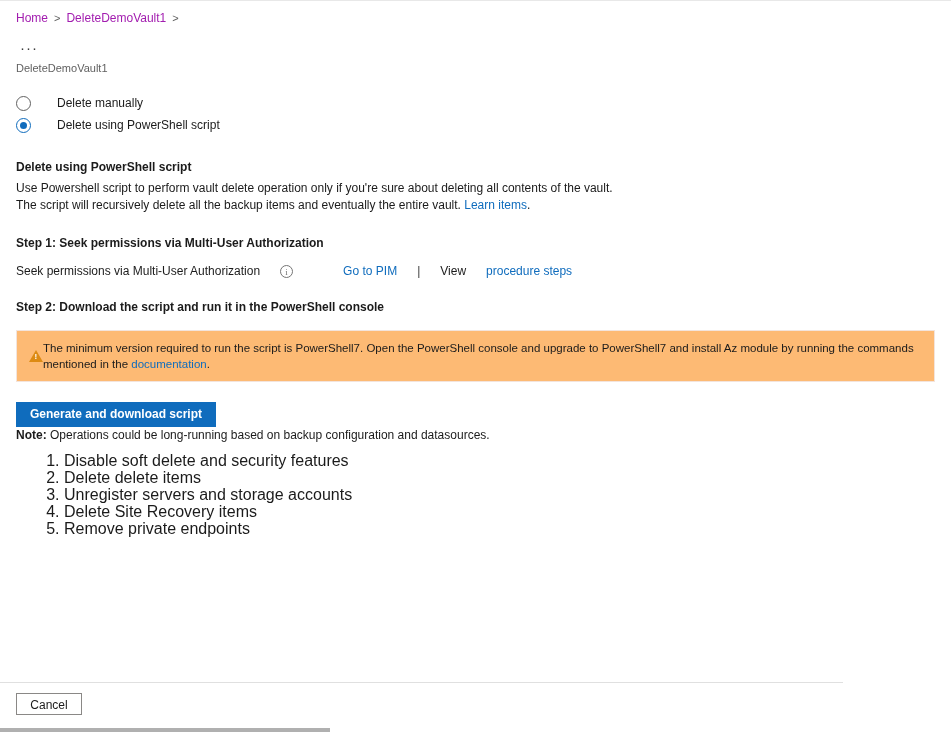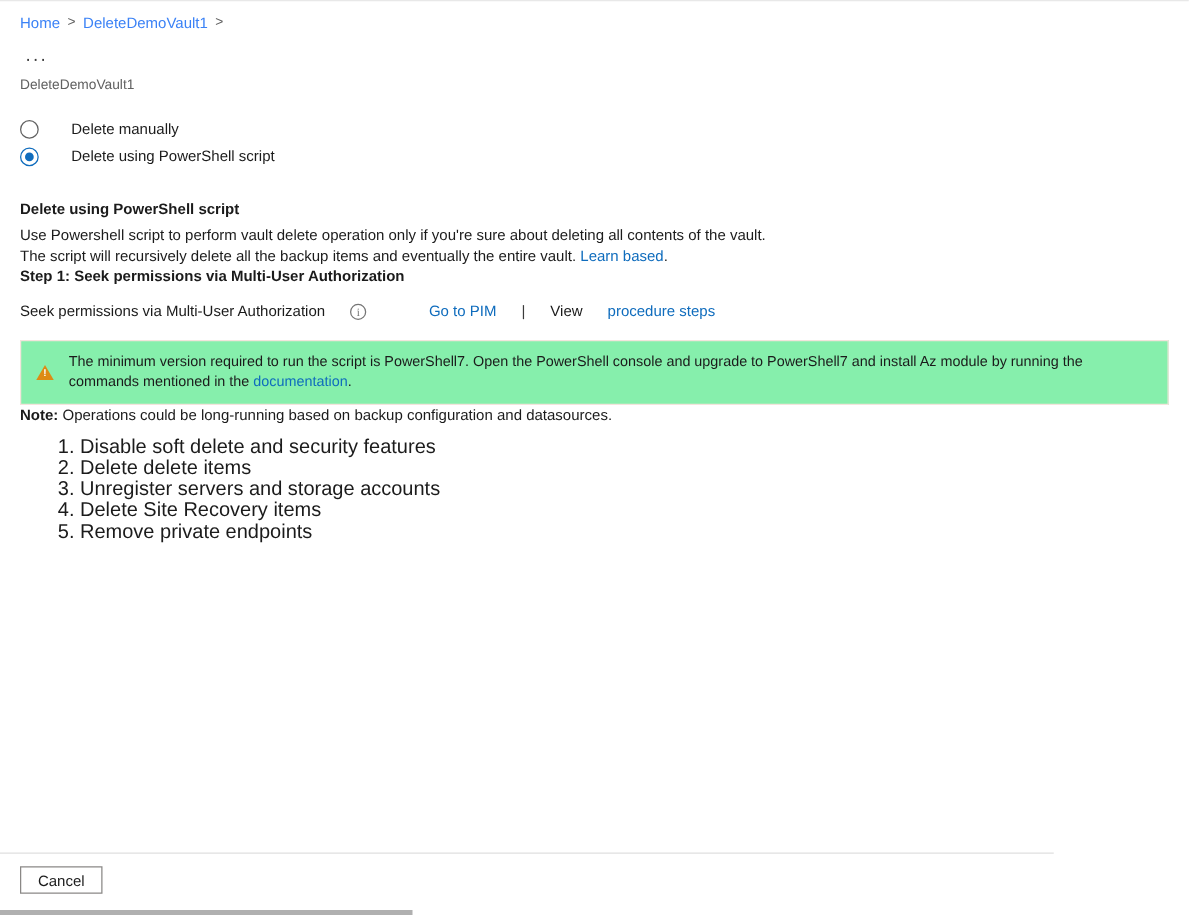--- a/index.html
+++ b/index.html
@@ -27,21 +27,21 @@
   
   .breadcrumb {
     padding: 10px 16px 6px 16px;
     font-size: 12px;
     display: flex;
     align-items: center;
     gap: 6px;
     line-height: 16px;
   }
   .breadcrumb a {
-    color: #3b82f6;
+    color: #a21caf;
     text-decoration: none;
     cursor: pointer;
   }
   .breadcrumb .sep {
     color: #616161;
     font-size: 11px;
   }
   
   .title-row {
     padding: 0 16px;
@@ -129,20 +129,21 @@
   }
   a.link {
     color: #0f6cbd;
     text-decoration: none;
     cursor: pointer;
   }
   .step-heading {
     font-size: 12px;
     font-weight: bold;
     color: #1b1b1b;
+    margin-top: 22px;
   }
   .perm-row {
     display: flex;
     align-items: center;
     gap: 20px;
     margin-top: 14px;
     font-size: 12px;
   }
   .info-icon {
     width: 13px;
@@ -156,26 +157,26 @@
     font-family: "Liberation Serif", serif;
     display: inline-block;
     box-sizing: border-box;
     cursor: pointer;
   }
   .perm-gap { width: 10px; display: inline-block; }
   .divider-pipe { color: #3b3b3b; }
   
   .warning {
     margin-top: 16px;
-    background: #86efac;
+    background: #fdba74;
     border: 1px solid #f3e4dc;
     border-left: 1px solid #f3e4dc;
     display: flex;
     align-items: center;
-    gap: 12px;
+    gap: 0;
     padding: 9px 12px;
     font-size: 11.5px;
     color: #1b1b1b;
     box-sizing: border-box;
     width: 919px;
     line-height: 16px;
   }
   .warn-icon {
     width: 0;
     height: 0;
@@ -291,40 +292,42 @@
     <div class="radio-row checked">
       <span class="radio-outer"></span>
       <span class="radio-label">Delete using PowerShell script</span>
     </div>
   </div>
 
   <div class="content">
     <div class="section-heading">Delete using PowerShell script</div>
     <div class="para">
       <span>Use Powershell script to perform vault delete operation only if you're sure about deleting all contents of the vault. The script will recursively delete all the backup items and eventually the entire vault.</span>
-      <a class="link">Learn based</a><span>.</span>
+      <a class="link">Learn items</a><span>.</span>
     </div>
 
     <div class="step-heading">Step 1: Seek permissions via Multi-User Authorization</div>
     <div class="perm-row">
       <span>Seek permissions via Multi-User Authorization</span>
       <span class="info-icon">i</span>
       <span class="perm-gap"></span>
       <a class="link">Go to PIM</a>
       <span class="divider-pipe">|</span>
       <span>View</span>
       <a class="link">procedure steps</a>
     </div>
 
+    <div class="step-heading">Step 2: Download the script and run it in the PowerShell console</div>
 
     <div class="warning">
       <span class="warn-icon"></span>
       <span><span>The minimum version required to run the script is PowerShell7. Open the PowerShell console and upgrade to PowerShell7 and install Az module by running the commands mentioned in the</span> <a class="link">documentation</a><span>.</span></span>
     </div>
 
+    <button class="primary-btn">Generate and download script</button>
 
     <div class="note">
       <div>
         <b>Note:</b><span> Operations could be long-running based on backup configuration and datasources.</span>
       </div>
     </div>
 
     <ol class="ol-list">
       <li>Disable soft delete and security features</li>
       <li>Delete delete items</li>

